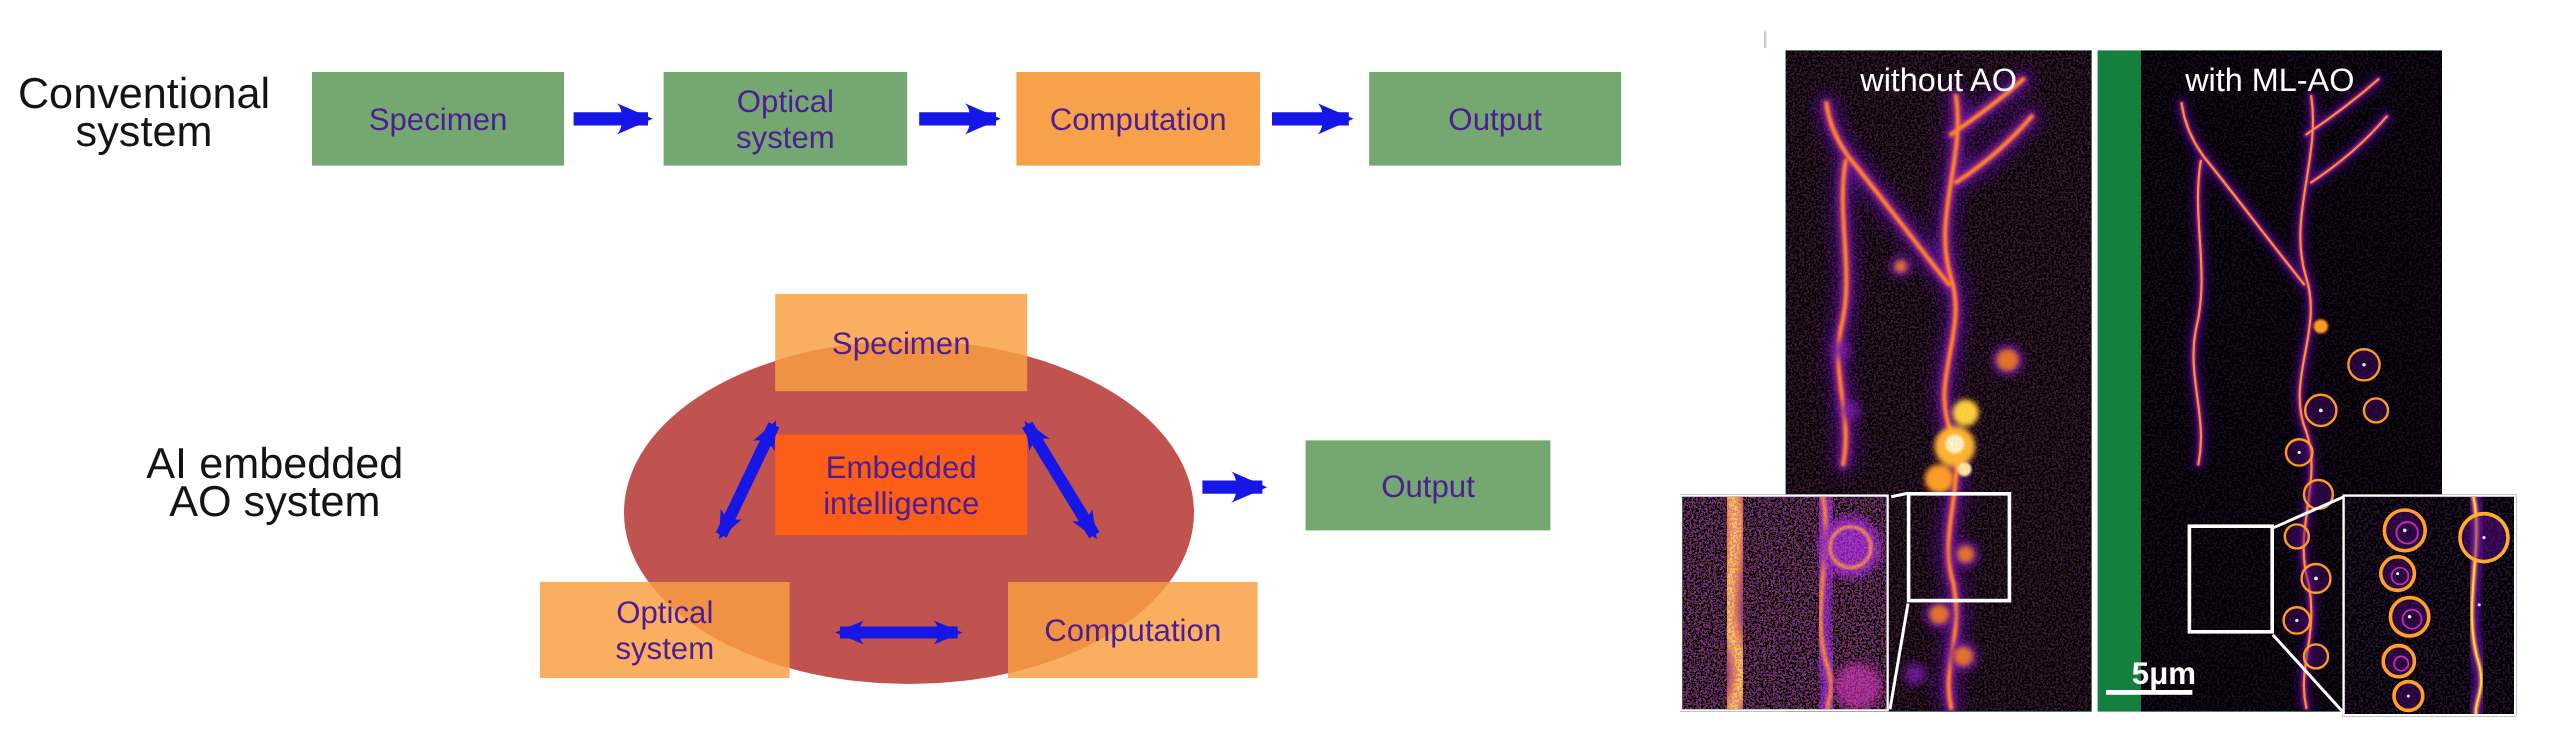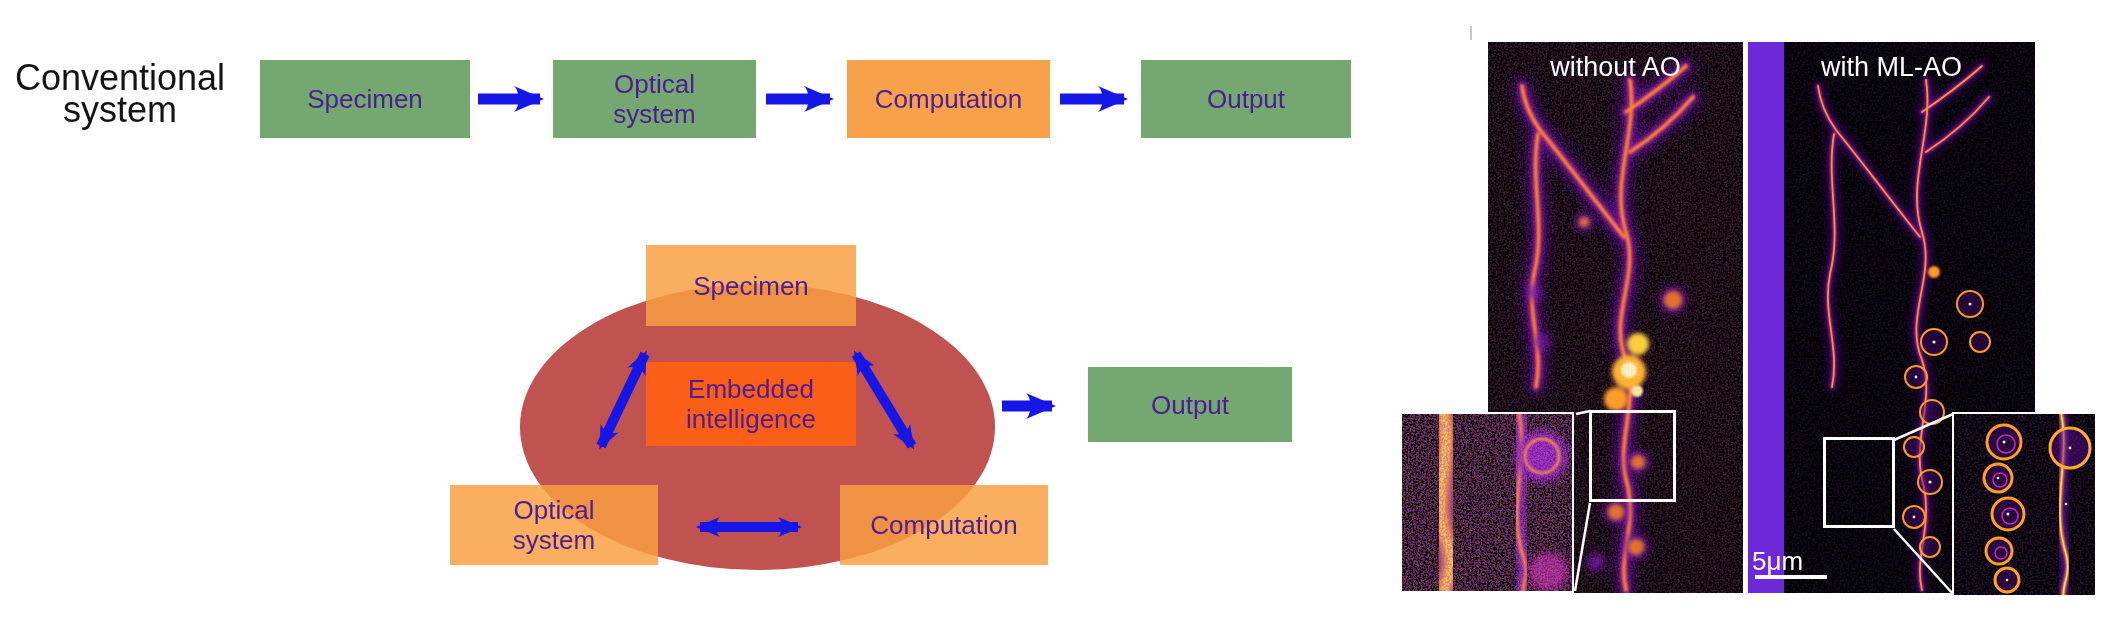--- a/index.html
+++ b/index.html
@@ -7,27 +7,27 @@
           font-family:"Liberation Sans","DejaVu Sans",sans-serif;}
   .abs{position:absolute;}
   .label{color:#141414;font-size:36px;line-height:32px;text-align:center;white-space:pre-line;}
   .box{position:absolute;display:flex;align-items:center;justify-content:center;
        color:#4c1d95;font-size:26px;line-height:30px;text-align:center;white-space:pre-line;}
   .green{background:#74a870;}
   .orange-solid{background:#f7a24b;}
   .orange-trans{background:rgba(248,159,66,0.84);}
   .hot-orange{background:#fb5e17;}
   .ellipse{position:absolute;border-radius:50%;background:#c0534f;}
-  .mpanel{position:absolute;background:#6d28d9;}
+  .mpanel{position:absolute;background:#15803d;}
   .mlabel{position:absolute;left:0;top:10px;width:100%;text-align:center;
           color:#ffffff;font-size:27px;line-height:30px;}
   .inset{position:absolute;border:2px solid #ffffff;background:#000;box-sizing:border-box;overflow:hidden;}
   .roi{position:absolute;border:3px solid #ffffff;box-sizing:border-box;background:transparent;}
   .scalebar{position:absolute;background:#ffffff;}
-  .scalelabel{position:absolute;color:#ffffff;font-size:26px;font-weight:400;text-align:left;}
+  .scalelabel{position:absolute;color:#ffffff;font-size:26px;font-weight:700;text-align:right;}
   .tick{position:absolute;background:#c9c9c9;}
   svg{display:block;}
   .overlay{position:absolute;left:0;top:0;pointer-events:none;}
 </style>
 </head>
 <body>
 
 <div class="canvas">
 
   <svg class="abs" width="0" height="0" style="left:0;top:0" aria-hidden="true">
@@ -74,20 +74,22 @@
 
   <div class="box green" style="left:260px;top:60px;width:210px;height:78px;">Specimen</div>
 
   <div class="box green" style="left:553px;top:60px;width:203px;height:78px;">Optical
 system</div>
 
   <div class="box orange-solid" style="left:847px;top:60px;width:203px;height:78px;">Computation</div>
 
   <div class="box green" style="left:1141px;top:60px;width:210px;height:78px;">Output</div>
 
+  <div class="abs label" style="left:118px;top:370px;width:222px;">AI embedded
+AO system</div>
 
   <div class="ellipse" style="left:520px;top:284px;width:475px;height:286px;"></div>
 
   <div class="box orange-trans" style="left:646px;top:245px;width:210px;height:81px;">Specimen</div>
 
   <div class="box hot-orange" style="left:646px;top:362px;width:210px;height:84px;">Embedded
 intelligence</div>
 
   <div class="box orange-trans" style="left:450px;top:485px;width:208px;height:80px;">Optical
 system</div>

